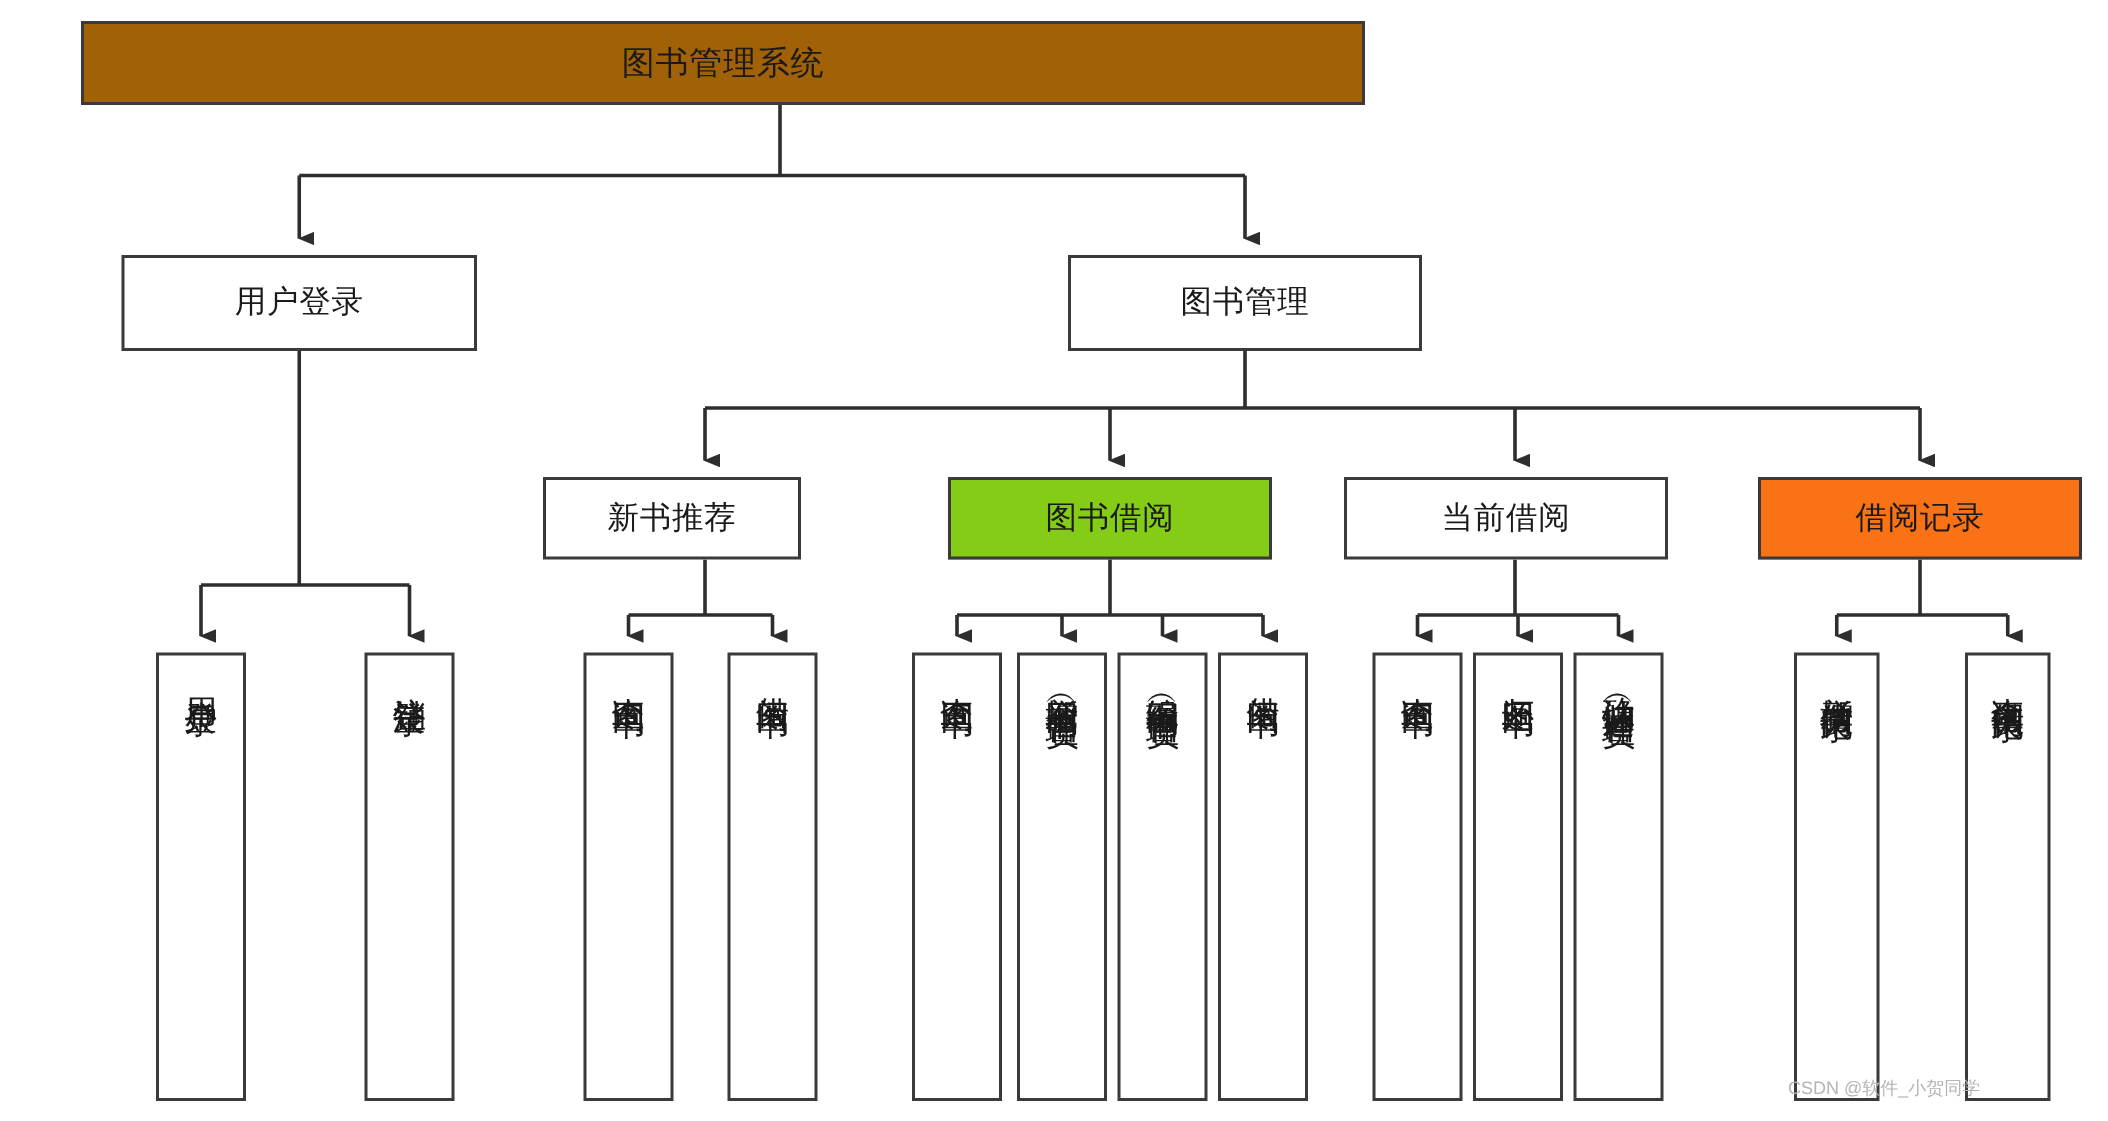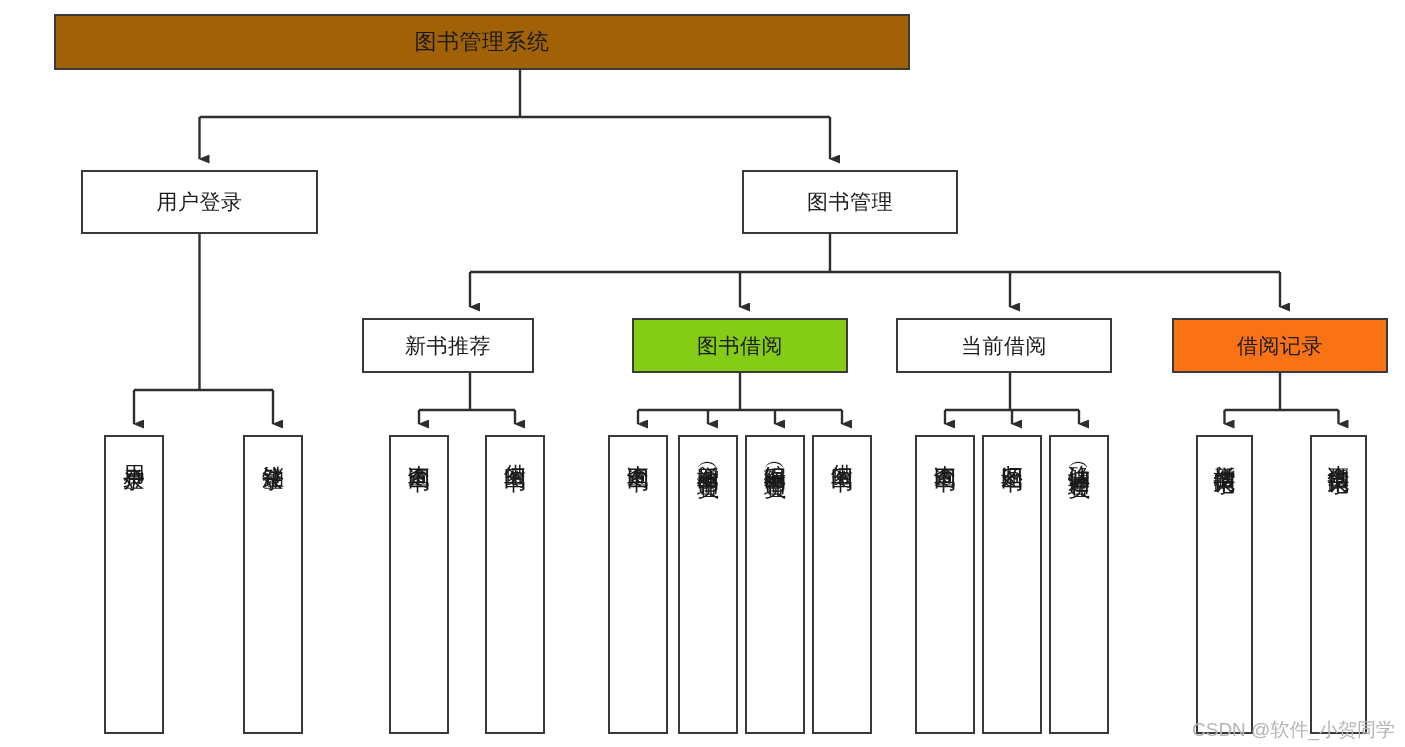--- a/index.html
+++ b/index.html
@@ -52,21 +52,21 @@
     writing-mode: vertical-rl;
     text-orientation: upright;
     font-size: 22px;
     letter-spacing: 2px;
     line-height: 1;
     white-space: nowrap;
   }
   .node.root .label { font-size: 22px; }
   .watermark {
     position: absolute;
-    font-size: 19px;
+    font-size: 12px;
     color: #b4b4b4;
     white-space: nowrap;
     user-select: none;
   }
 </style>
 </head>
 <body>
 
 <div id="canvas">
 
@@ -113,21 +113,21 @@
       </g>
   </svg>
 
   <div id="node-layer">
       <div class="node horiz root" style="left: 18px; top: 14px; width: 856px; height: 56px; border-color: rgb(58, 58, 58); background: #a16207; margin-left: 36px;">
         <span class="label">图书管理系统</span>
       </div>
       <div class="node horiz" style="left: 81px; top: 170px; width: 237px; height: 64px; border-color: rgb(58, 58, 58); background: rgb(255, 255, 255);">
         <span class="label">用户登录</span>
       </div>
-      <div class="node horiz" style="left: 712px; top: 170px; width: 216px; height: 64px; border-color: rgb(58, 58, 58); background: rgb(255, 255, 255); margin-left: 30px;">
+      <div class="node horiz" style="left: 712px; top: 170px; width: 236px; height: 64px; border-color: rgb(58, 58, 58); background: rgb(255, 255, 255);">
         <span class="label">图书管理</span>
       </div>
       <div class="node horiz" style="left: 362px; top: 318px; width: 172px; height: 55px; border-color: rgb(58, 58, 58); background: rgb(255, 255, 255);">
         <span class="label">新书推荐</span>
       </div>
       <div class="node horiz" style="left: 632px; top: 318px; width: 216px; height: 55px; border-color: rgb(58, 58, 58); background: #84cc16;">
         <span class="label">图书借阅</span>
       </div>
       <div class="node horiz" style="left: 896px; top: 318px; width: 216px; height: 55px; border-color: rgb(58, 58, 58); background: rgb(255, 255, 255);">
         <span class="label">当前借阅</span>

